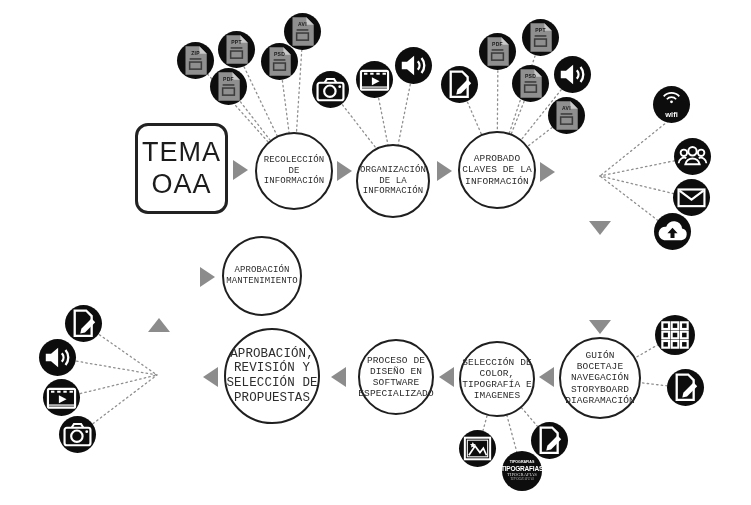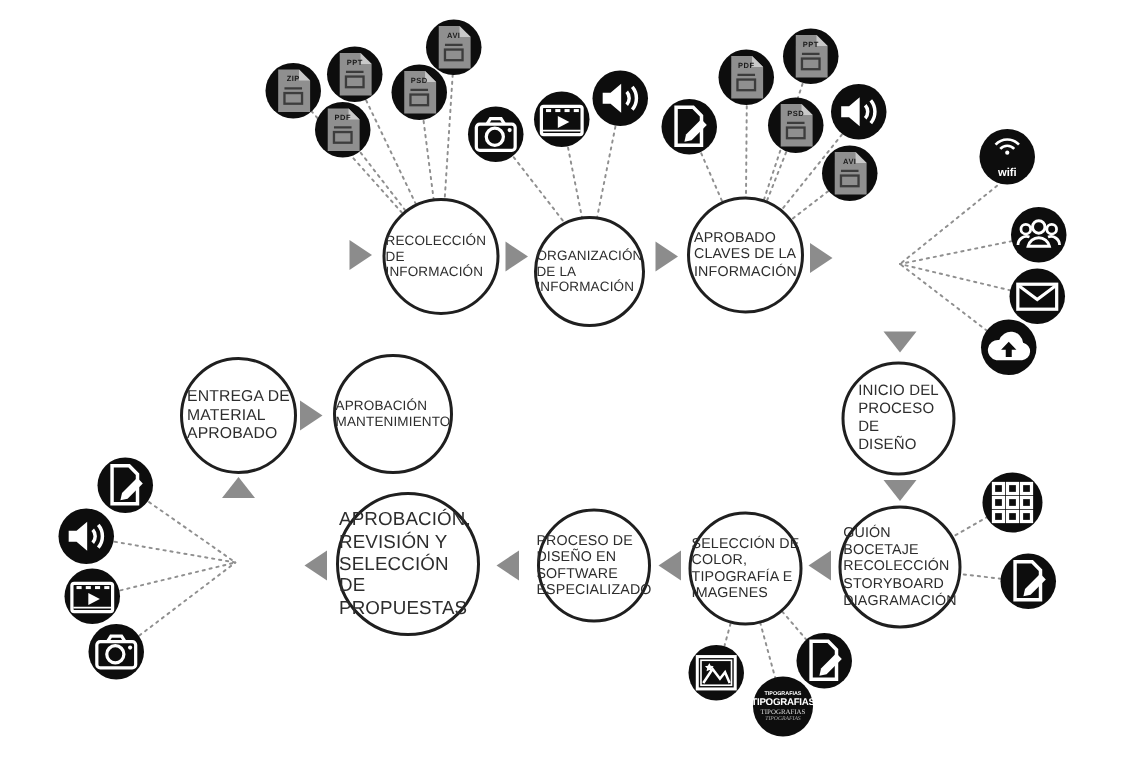--- a/index.html
+++ b/index.html
@@ -6,21 +6,21 @@
   .stage{position:relative;width:751px;height:505px;background:#fff;overflow:hidden;
          font-family:"Liberation Sans",sans-serif;}
   .connectors{position:absolute;left:0;top:0;}
   
   .start-box{position:absolute;left:135px;top:123px;width:93px;height:91px;box-sizing:border-box;
              border:3px solid #222;border-radius:13px;background:#fff;
              display:flex;align-items:center;justify-content:center;text-align:center;}
   .start-label{font-size:27px;line-height:1.15;color:#1c1c1c;white-space:pre-line;letter-spacing:1px;}
   
   .node{position:absolute;box-sizing:border-box;border:2.5px solid #1f1f1f;border-radius:50%;
-        background:#fff;display:flex;align-items:center;justify-content:center;text-align:left;z-index:3;}
+        background:#fff;display:flex;align-items:center;justify-content:center;text-align:center;z-index:3;font-family:Liberation Mono, monospace;}
   .nlabel{display:block;color:#2d2d2d;line-height:1.18;white-space:pre-line;letter-spacing:0.1px;}
   
   .arr{position:absolute;width:0;height:0;z-index:2;}
   .arr-r{border-left:15px solid #8c8c8c;border-top:10px solid transparent;border-bottom:10px solid transparent;}
   .arr-l{border-right:15px solid #8c8c8c;border-top:10px solid transparent;border-bottom:10px solid transparent;}
   .arr-d{border-top:14px solid #8c8c8c;border-left:11px solid transparent;border-right:11px solid transparent;}
   .arr-u{border-bottom:14px solid #8c8c8c;border-left:11px solid transparent;border-right:11px solid transparent;}
   
   .icon{position:absolute;width:37px;height:37px;border-radius:50%;background:#0d0d0d;z-index:4;}
   .icon svg{position:absolute;left:0;top:0;width:100%;height:100%;}
@@ -141,70 +141,63 @@
       </symbol>
       <symbol id="sym-image" viewBox="0 0 24 24">
         <rect x="3.8" y="5" width="16.4" height="14" fill="none" stroke="#fff" stroke-width="1.3"></rect>
         <rect x="5.4" y="6.6" width="13.2" height="10.8" fill="none" stroke="#fff" stroke-width="0.7"></rect>
         <path d="M6.4 16.4 l4 -6 l3.2 4.2 l2.2 -2.8 l2 4.6" fill="none" stroke="#fff" stroke-width="1.1"></path>
         <path d="M9 7.8 l0.6 1.2 1.3 0.2 -0.95 0.9 0.25 1.3 -1.2 -0.6 -1.2 0.6 0.25 -1.3 -0.95 -0.9 1.3 -0.2 z" fill="#fff"></path>
       </symbol>
     </defs>
   </svg>
 
+  <div class="start-box">
+    <span class="start-label">TEMA
+OAA</span>
+  </div>
 
   <div class="node" style="left:255px;top:132px;width:78px;height:78px;font-size:9px">
       <span class="nlabel">RECOLECCIÓN
 DE INFORMACIÓN</span>
     </div>
   <div class="node" style="left:356px;top:144px;width:74px;height:74px;font-size:9px">
       <span class="nlabel">ORGANIZACIÓN
 DE LA
 INFORMACIÓN</span>
     </div>
   <div class="node" style="left:458px;top:131px;width:78px;height:78px;font-size:9.5px">
       <span class="nlabel">APROBADO
 CLAVES DE LA
 INFORMACIÓN</span>
     </div>
-  <div class="node" style="left:561px;top:241px;width:76px;height:76px;font-size:10px">
-      <span class="nlabel">INICIO DEL
-PROCESO
-DE
-DISEÑO</span>
-    </div>
   <div class="node" style="left:559px;top:337px;width:82px;height:82px;font-size:9.5px">
       <span class="nlabel">GUIÓN
 BOCETAJE
-RECOLECCIÓN
+NAVEGACIÓN
 STORYBOARD
 DIAGRAMACIÓN</span>
     </div>
   <div class="node" style="left:459px;top:341px;width:76px;height:76px;font-size:9.5px">
       <span class="nlabel">SELECCIÓN DE
 COLOR,
 TIPOGRAFÍA E
 IMAGENES</span>
     </div>
   <div class="node" style="left:358px;top:339px;width:76px;height:76px;font-size:9.5px">
       <span class="nlabel">PROCESO DE
 DISEÑO EN
 SOFTWARE
 ESPECIALIZADO</span>
     </div>
   <div class="node" style="left:224px;top:328px;width:96px;height:96px;font-size:12.5px">
       <span class="nlabel">APROBACIÓN,
 REVISIÓN Y
 SELECCIÓN DE
 PROPUESTAS</span>
-    </div>
-  <div class="node" style="left:120px;top:238px;width:78px;height:78px;font-size:10.5px">
-      <span class="nlabel">ENTREGA DE
-MATERIAL
-APROBADO</span>
     </div>
   <div class="node" style="left:222px;top:236px;width:80px;height:80px;font-size:9px">
       <span class="nlabel">APROBACIÓN
 MANTENIMIENTO</span>
     </div>
 
   <div class="arr arr-r" style="left:233px;top:160px"></div>
   <div class="arr arr-r" style="left:337px;top:161px"></div>
   <div class="arr arr-r" style="left:437px;top:161px"></div>
   <div class="arr arr-r" style="left:540px;top:162px"></div>

